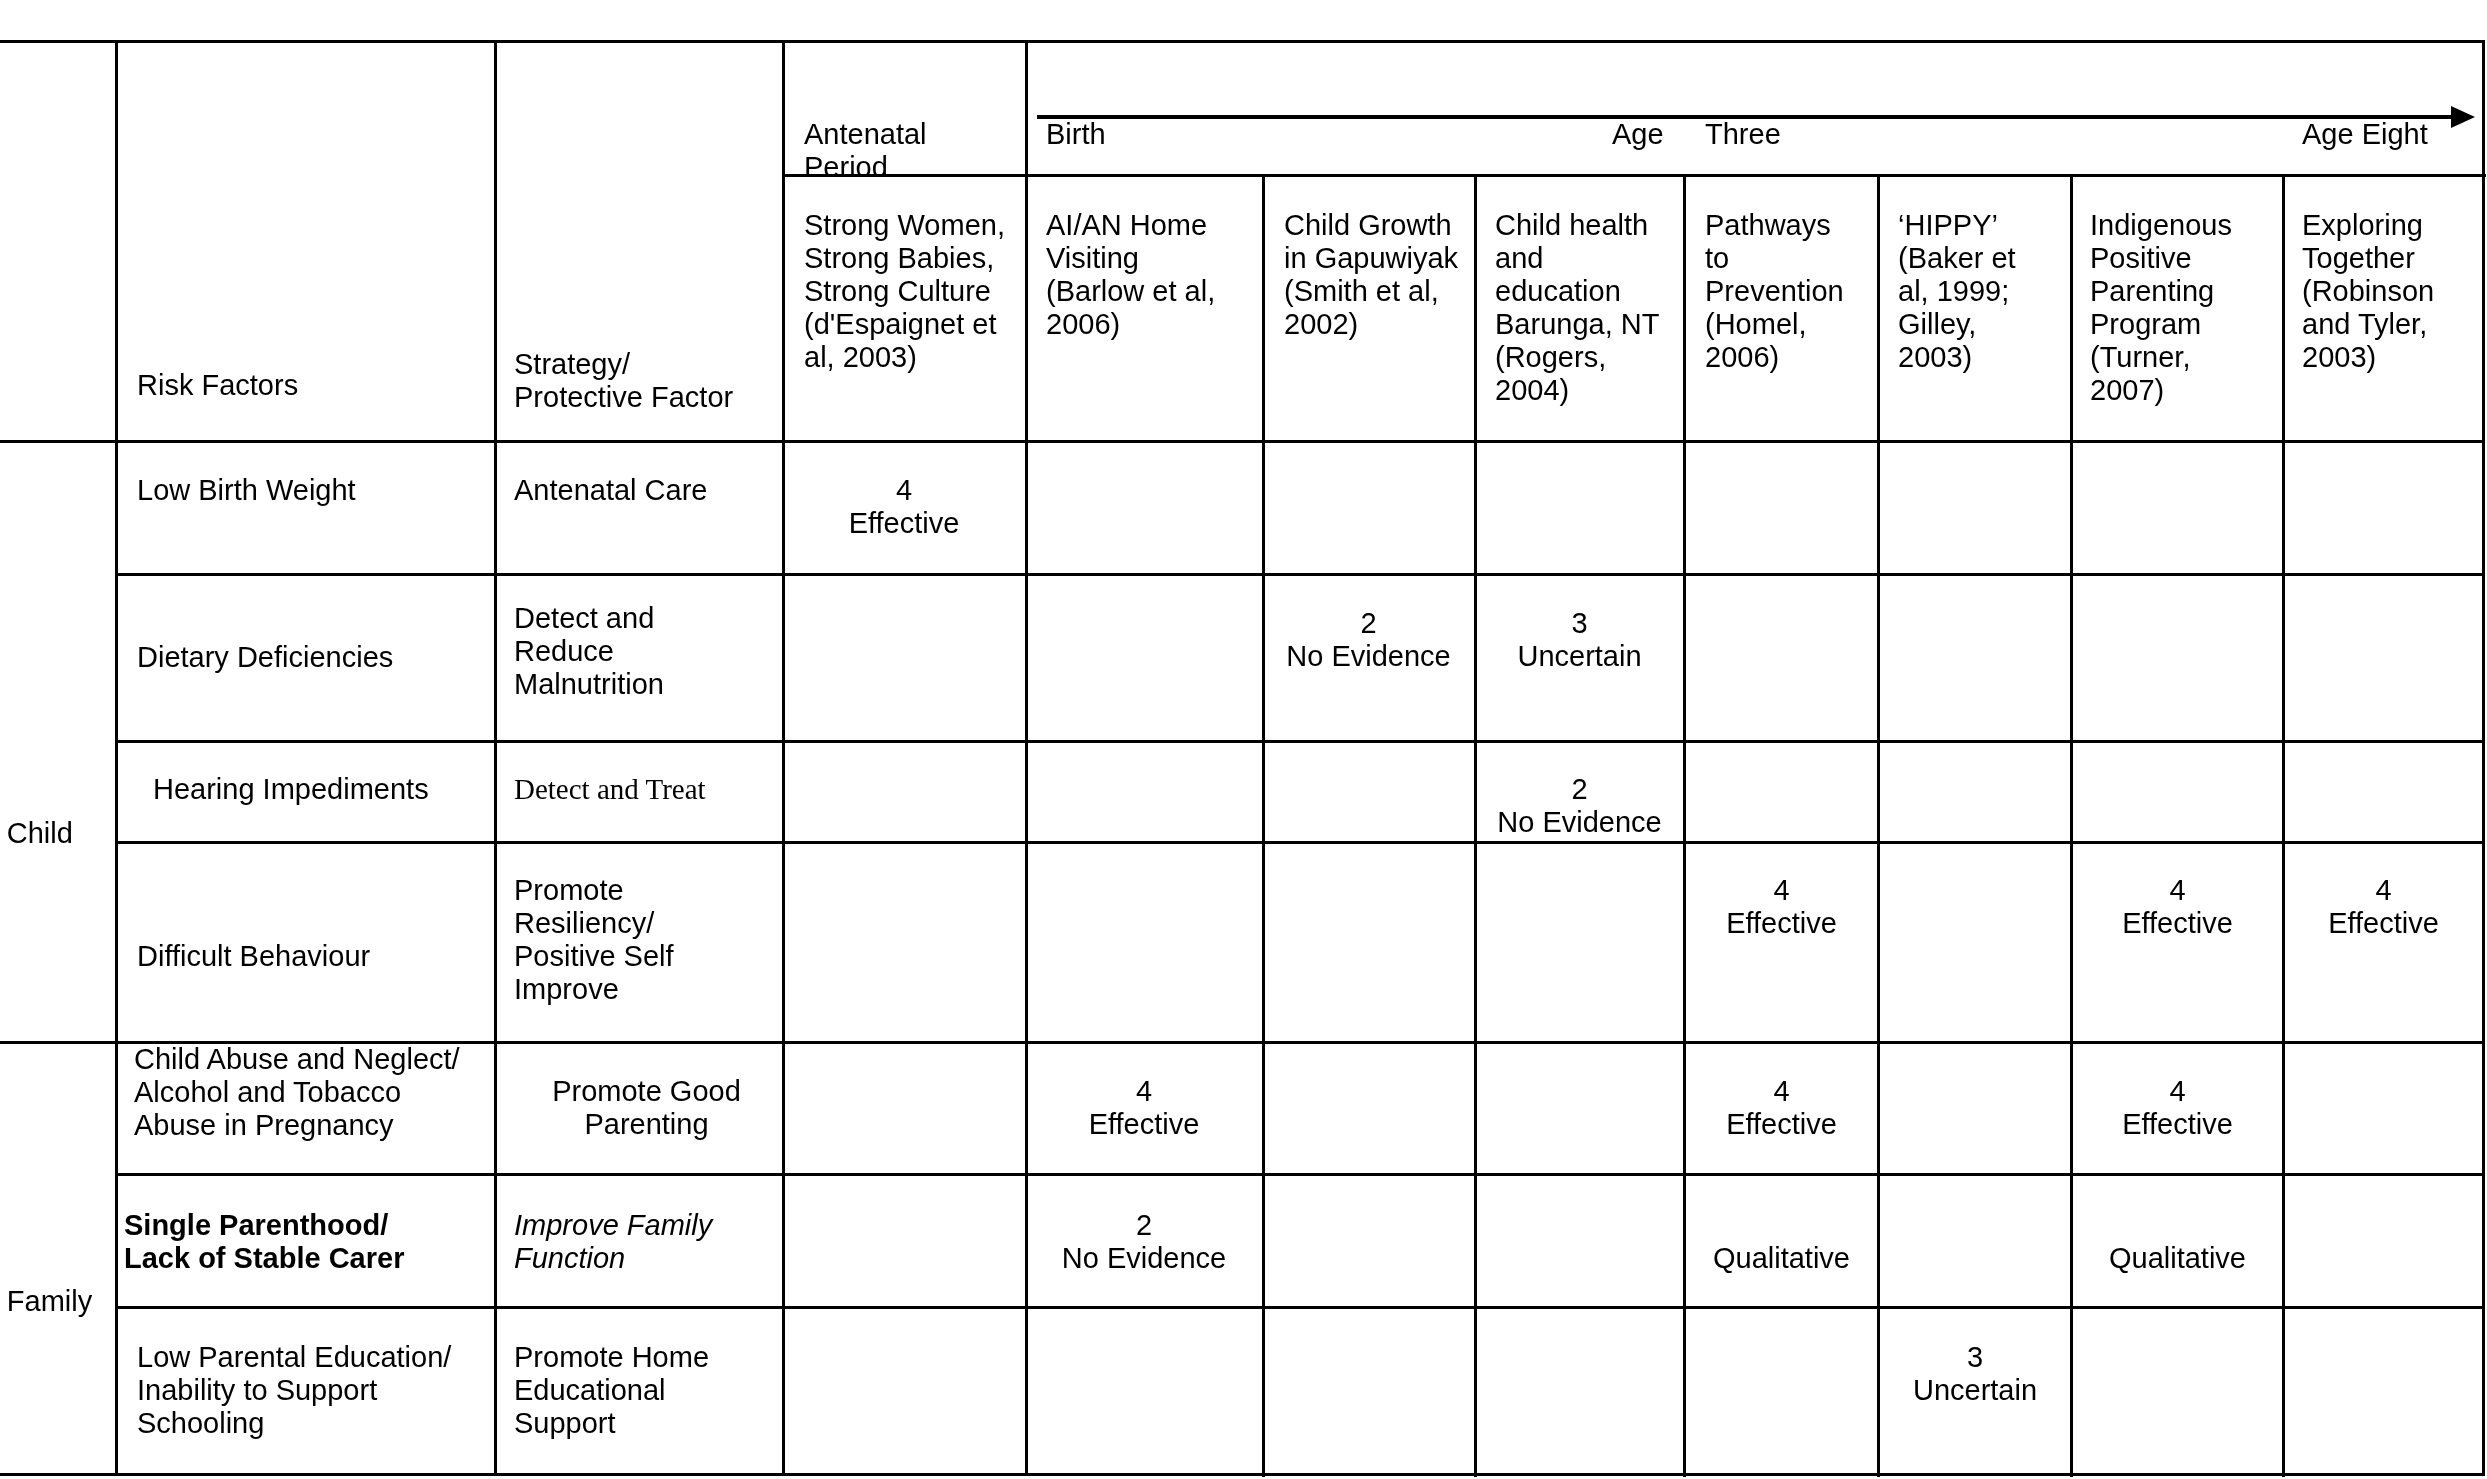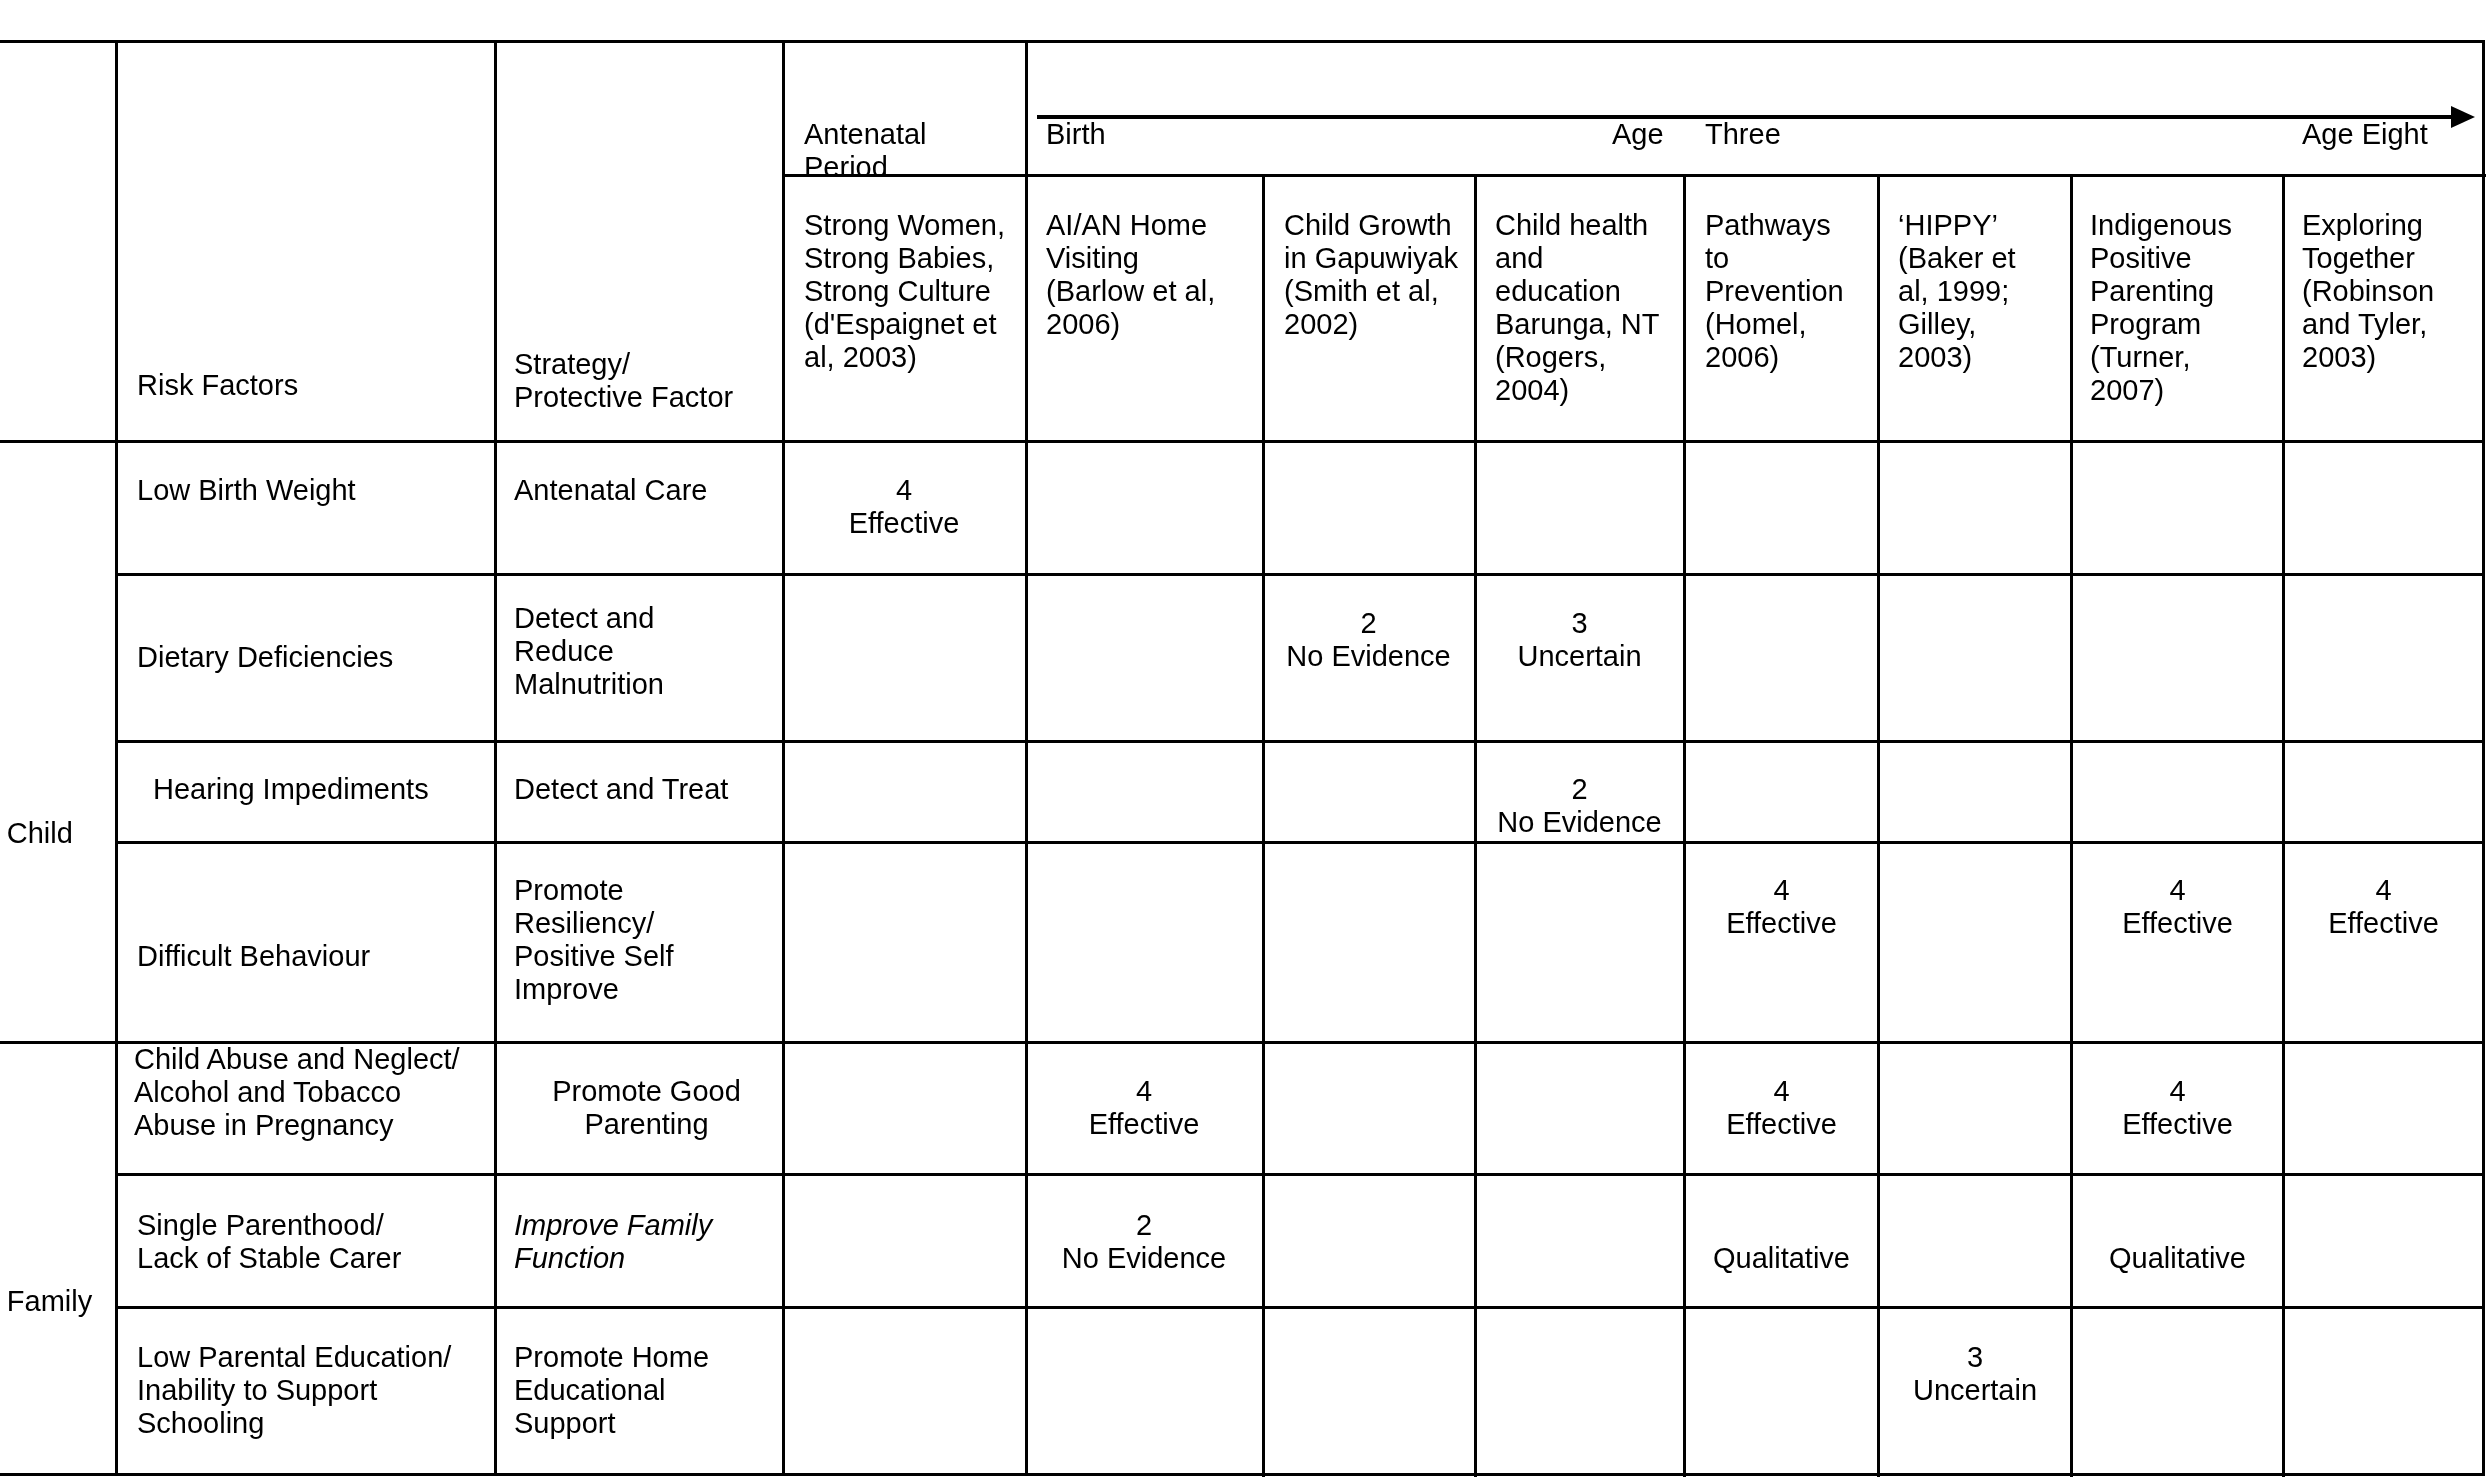--- a/index.html
+++ b/index.html
@@ -162,21 +162,21 @@
 No Evidence</span>
   </div>
 <div class="cell center" style="left:1475px;top:607px;width:209px;">
     <span class="txt">3
 Uncertain</span>
   </div>
 
 <div class="cell" style="left:137px;top:773px;width:351px;margin-left:16px;">
     <span class="txt">Hearing Impediments</span>
   </div>
-<div class="cell" style="left:514px;top:773px;width:265px;">
+<div class="cell" style="left:514px;top:773px;width:265px;font-family:Liberation Serif, serif;">
     <span class="txt">Detect and Treat</span>
   </div>
 <div class="cell center" style="left:1475px;top:773px;width:209px;">
     <span class="txt">2
 No Evidence</span>
   </div>
 
 <div class="cell" style="left:137px;top:940px;width:351px;">
     <span class="txt">Difficult Behaviour</span>
   </div>
@@ -214,21 +214,21 @@
   </div>
 <div class="cell center" style="left:1685px;top:1075px;width:193px;">
     <span class="txt">4
 Effective</span>
   </div>
 <div class="cell center" style="left:2072px;top:1075px;width:211px;">
     <span class="txt">4
 Effective</span>
   </div>
 
-<div class="cell" style="left:137px;top:1209px;width:351px;">
+<div class="cell" style="left:124px;top:1209px;width:351px;font-weight:bold;">
     <span class="txt">Single Parenthood/
 Lack of Stable Carer</span>
   </div>
 <div class="cell" style="left:514px;top:1209px;width:265px;font-style:italic;">
     <span class="txt">Improve Family
 Function</span>
   </div>
 <div class="cell center" style="left:1026px;top:1209px;width:236px;">
     <span class="txt">2
 No Evidence</span>

